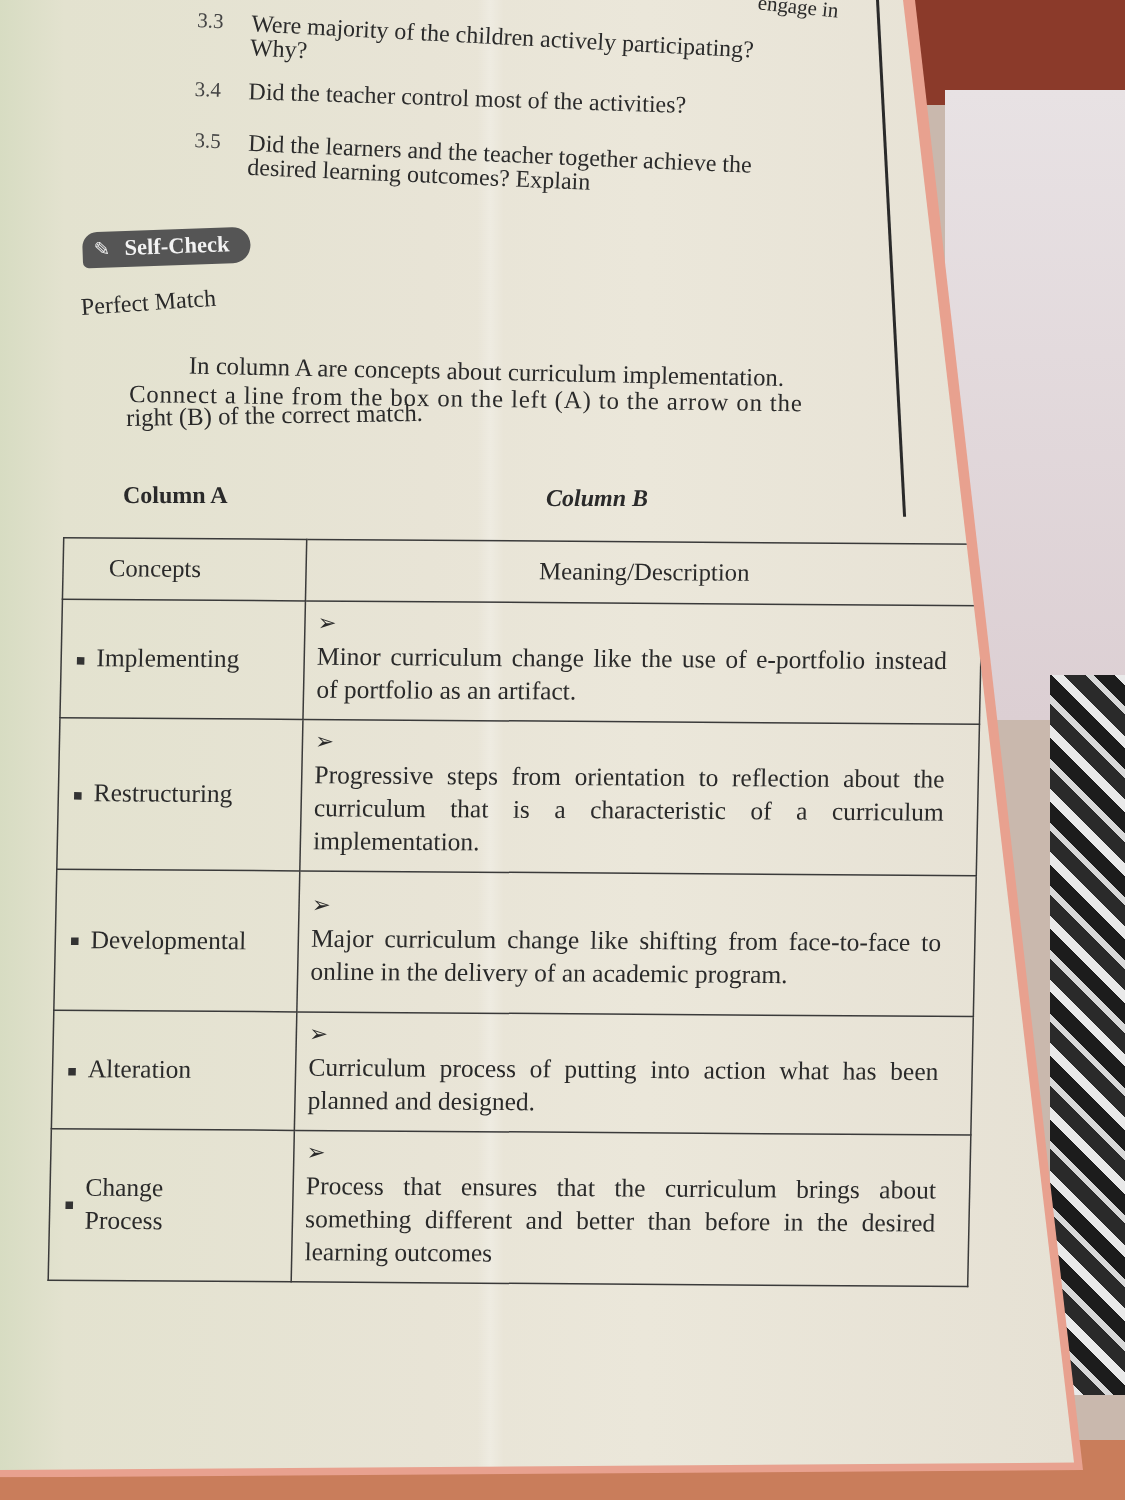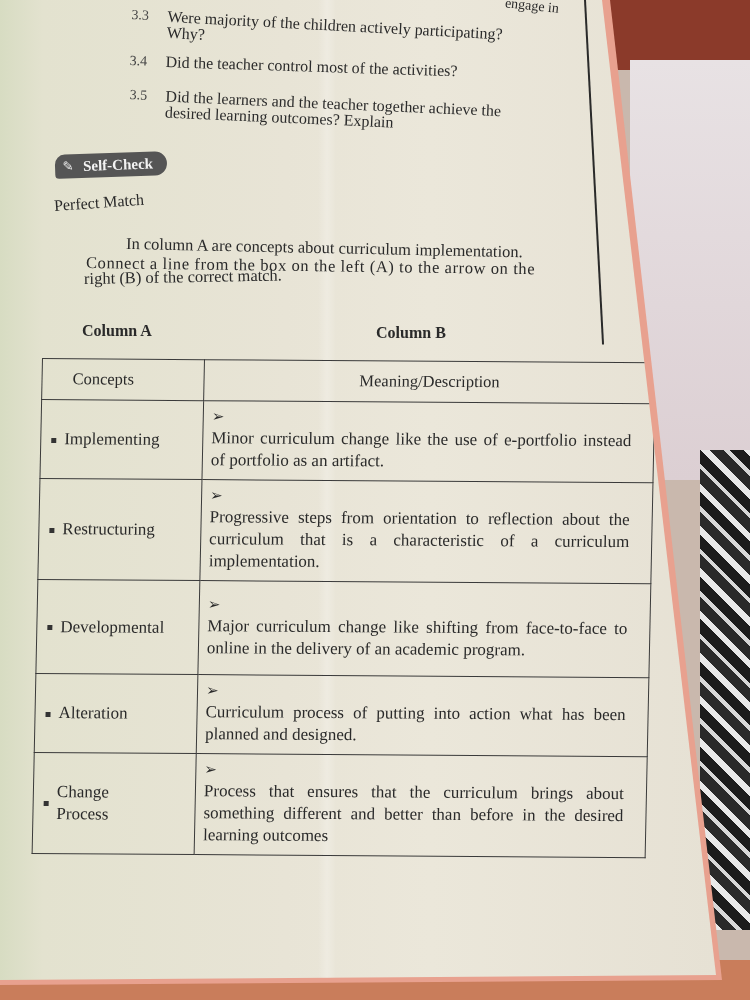--- a/index.html
+++ b/index.html
@@ -92,21 +92,21 @@
     <span class="lbl">Self-Check</span>
   </div>
 
   <div class="txt" style="left:54px; top:196px; font-size:16px; transform:rotate(-4deg); transform-origin:left;">Perfect Match</div>
 
   <div class="txt" style="left:126px; top:234px; transform:rotate(1.2deg); transform-origin:left;">In column A are concepts about curriculum implementation.</div>
   <div class="txt" style="left:86px; top:253px; transform:rotate(0.8deg); transform-origin:left; letter-spacing:0.6px;">Connect a line from the box on the left (A) to the arrow on the</div>
   <div class="txt" style="left:84px; top:269px; transform:rotate(-1deg); transform-origin:left;">right (B) of the correct match.</div>
 
   <div class="col-head" style="left:82px; top:322px;">Column A</div>
-  <div class="col-head" style="left:376px; top:324px;">Column B</div>
+  <div class="col-head" style="left:364px; top:324px;font-style:italic;">Column B</div>
 
   <table class="match">
     <thead>
       <tr>
         <th style="width:130px; text-align:left; padding-left:30px;">Concepts</th>
         <th>Meaning/Description</th>
       </tr>
     </thead>
     <tbody>
       <tr style="height:72px;">

